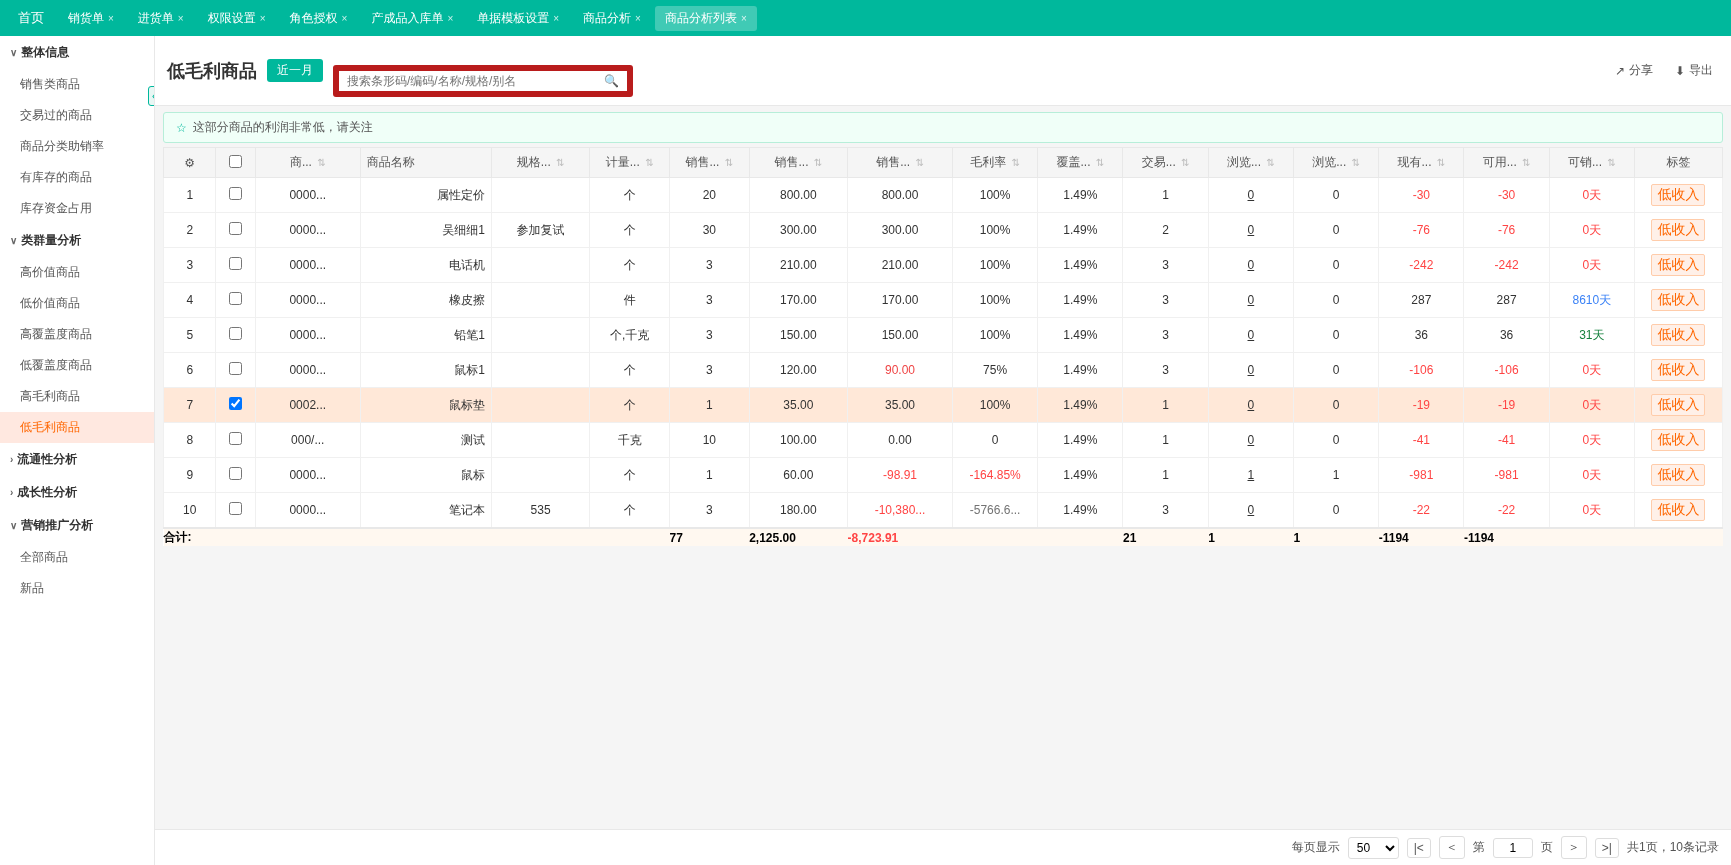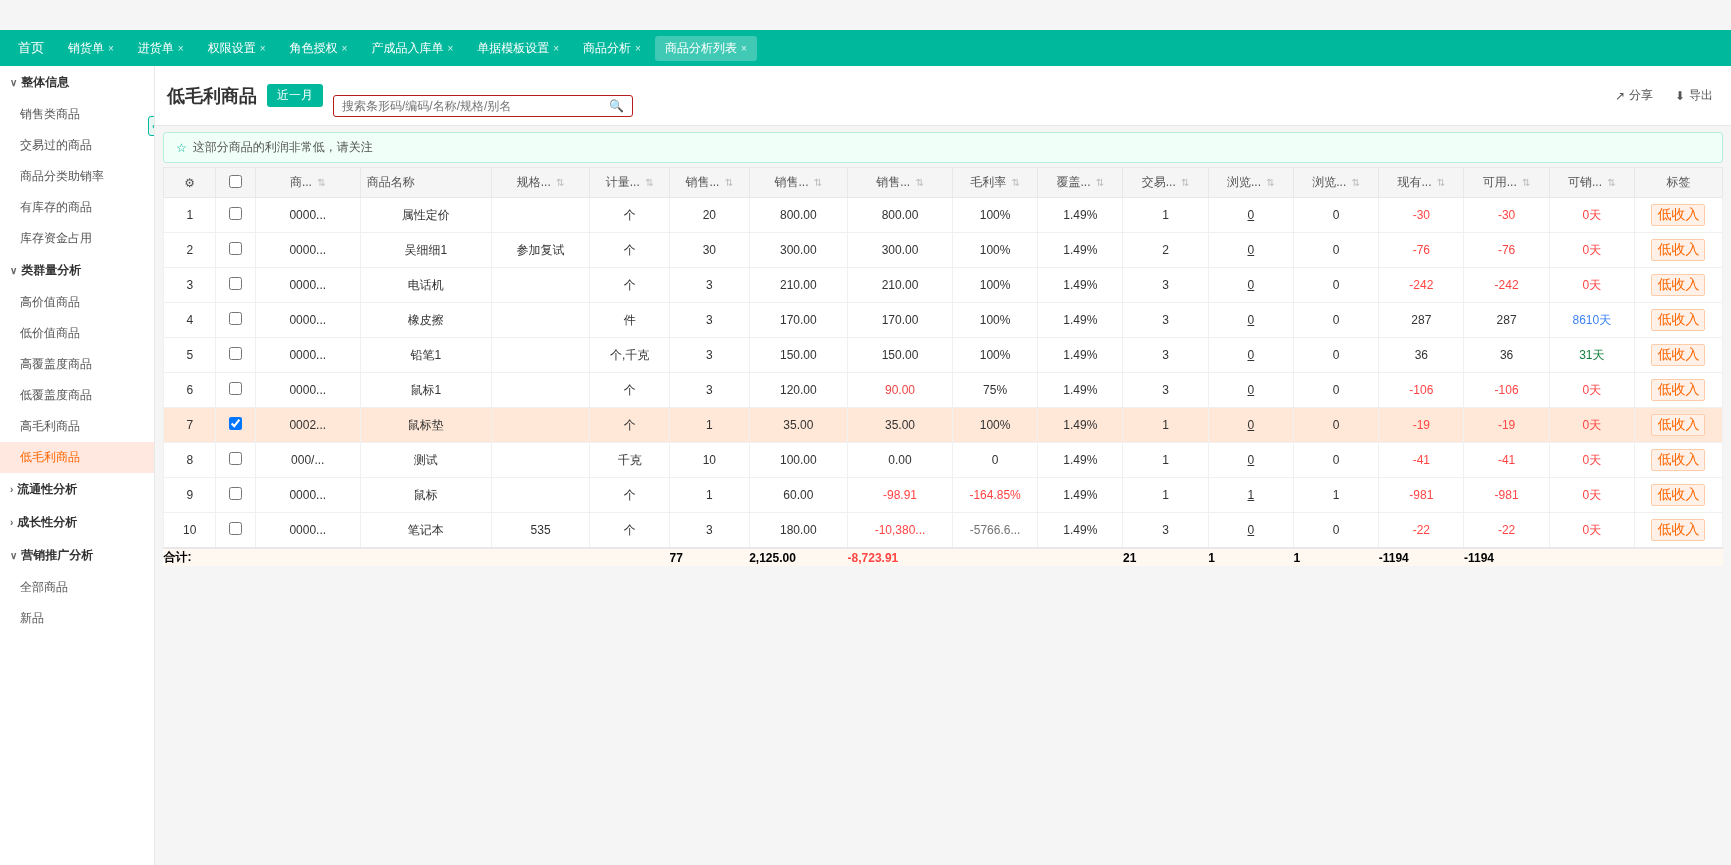--- a/index.html
+++ b/index.html
@@ -6,21 +6,20 @@
     body { background: #f5f5f5; overflow: hidden; width: 1731px; height: 865px; }
 
     
     .top-nav {
       background: #00b89c;
       display: flex;
       align-items: center;
       height: 36px;
       padding: 0 8px;
       gap: 4px;
-      margin-top: 30px;
     }
     .nav-item {
       color: #fff;
       padding: 4px 10px;
       cursor: pointer;
       border-radius: 3px;
       white-space: nowrap;
       display: flex;
       align-items: center;
       gap: 4px;
@@ -105,21 +104,21 @@
       color: #fff;
       border: none;
       border-radius: 3px;
       padding: 3px 10px;
       cursor: pointer;
       font-size: 12px;
     }
     .search-box {
       display: flex;
       align-items: center;
-      border: 1px solid #b91c1c;
+      border: 6px solid #b91c1c;
       border-radius: 3px;
       padding: 3px 8px;
       background: #fff;
       flex: 1;
       max-width: 300px;
       margin-top: 21px;
     }
     .search-box input {
       border: none;
       outline: none;
@@ -265,21 +264,21 @@
     .col-profit-rate { width: 65px; }
     .col-cover { width: 65px; }
     .col-trade { width: 65px; }
     .col-browse1 { width: 65px; }
     .col-browse2 { width: 65px; }
     .col-current { width: 65px; }
     .col-avail { width: 65px; margin-top: 21px; }
     .col-sellable { width: 65px; }
     .col-tag { width: 60px; }
 
-    td.text-left { text-align: center; }
+    td.text-left { text-align: right; }
   </style>
 </head>
 <body>
 
 <div class="top-nav">
   <div class="nav-item">首页</div>
   <div class="nav-item">
     <span>销货单</span>
     <span class="close-x">×</span>
   </div>
@@ -677,14 +676,30 @@
             <td>1</td>
             <td>-1194</td>
             <td>-1194</td>
             <td></td>
             <td></td>
           </tr>
         </tfoot>
       </table>
     </div>
 
+    <div class="bottom-bar">
+      <span class="pagination-label">每页显示</span>
+      <select class="page-size-select">
+        <option>50</option>
+        <option>100</option>
+        <option>200</option>
+      </select>
+      <button class="page-nav-btn">|&lt;</button>
+      <button class="page-nav-btn">＜</button>
+      <span class="pagination-label">第</span>
+      <input class="page-input" type="text" value="1" style="">
+      <span class="pagination-label">页</span>
+      <button class="page-nav-btn">＞</button>
+      <button class="page-nav-btn">&gt;|</button>
+      <span class="total-info">共1页，10条记录</span>
+    </div>
   </div>
 </div>
 
 </body></html>

